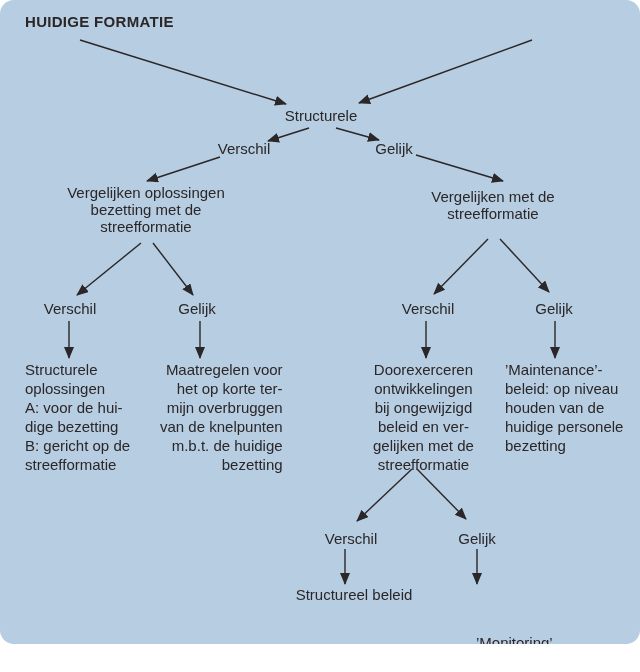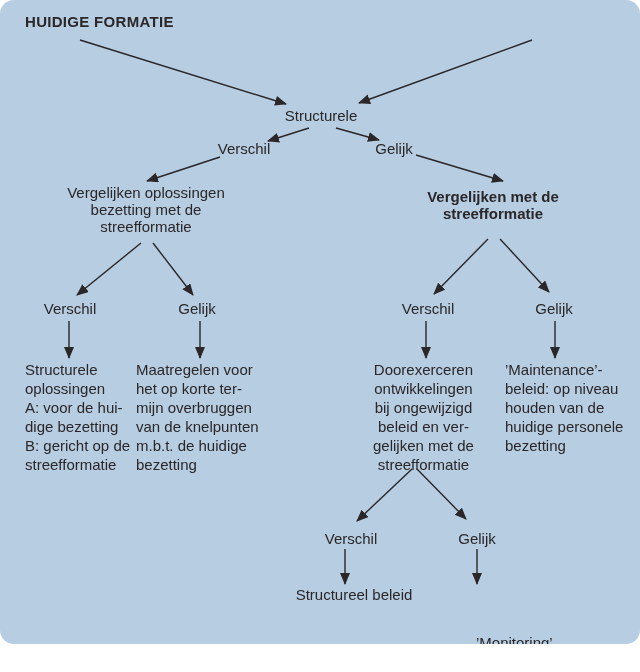--- a/index.html
+++ b/index.html
@@ -45,25 +45,25 @@
     line-height:19px;
     text-align:left;
   }
   
   #huidige-formatie{left:25px;top:13px;}
   #feitelijke-bezetting{right:20px;top:13px;}
   #vergelijken{left:321px;top:107px;}
   #l1-verschil{left:244px;top:140px;}
   #l1-gelijk{left:394px;top:140px;}
   #left-compare{left:146px;top:184px;}
-  #right-compare{left:493px;top:188px;font-weight:bold;}
+  #right-compare{left:493px;top:188px;}
   #l2l-verschil{left:70px;top:300px;}
   #l2l-gelijk{left:197px;top:300px;}
   #structurele{left:25px;top:360px;}
-  #maatregelen{left:136px;top:360px;}
+  #maatregelen{left:160px;top:360px;text-align:right;}
   #l2r-verschil{left:428px;top:300px;}
   #l2r-gelijk{left:554px;top:300px;}
   #doorexerceren{left:373px;top:360px;text-align:center;}
   #maintenance{left:505px;top:360px;}
   #l3-verschil{left:351px;top:530px;}
   #l3-gelijk{left:477px;top:530px;}
   #structureel-beleid{left:354px;top:586px;}
   #monitoring{left:476px;top:586px;line-height:20px;margin-top:47px;}
 </style>
 </head>

